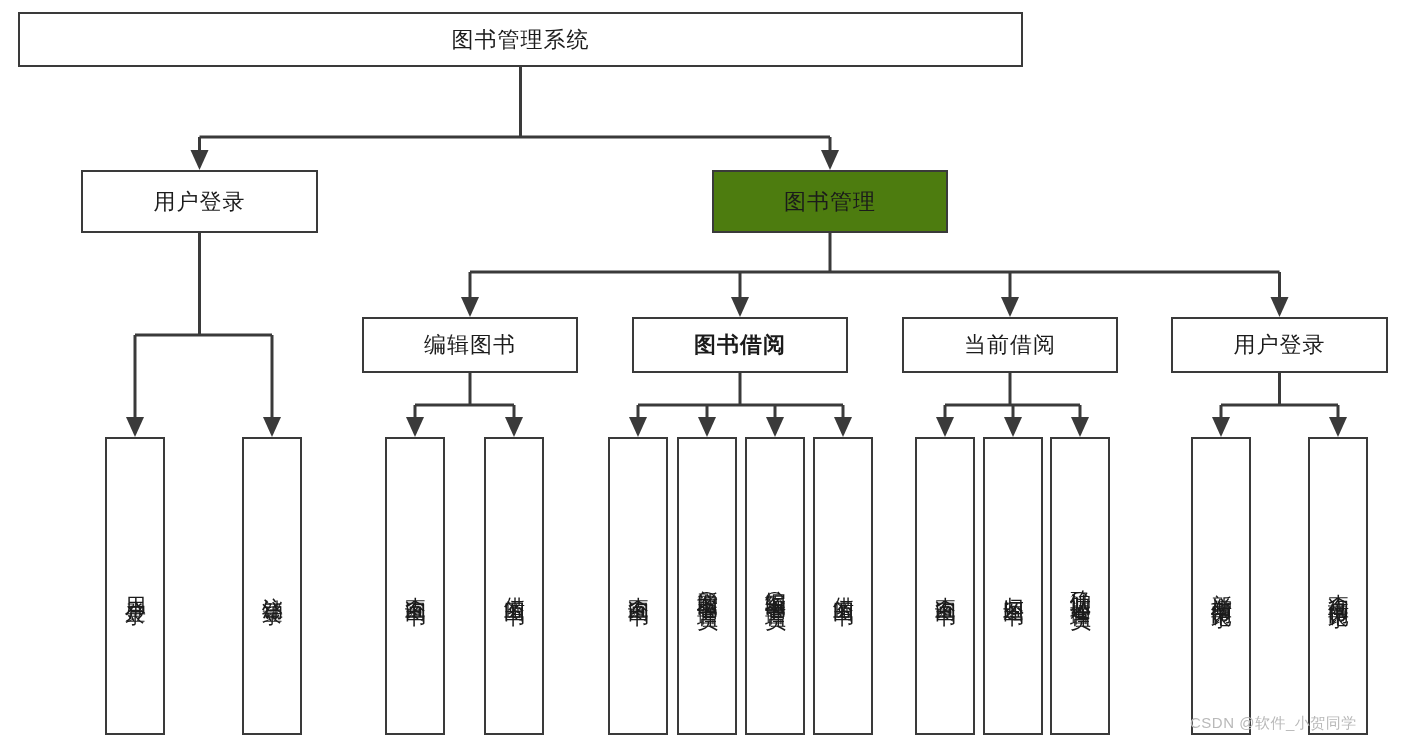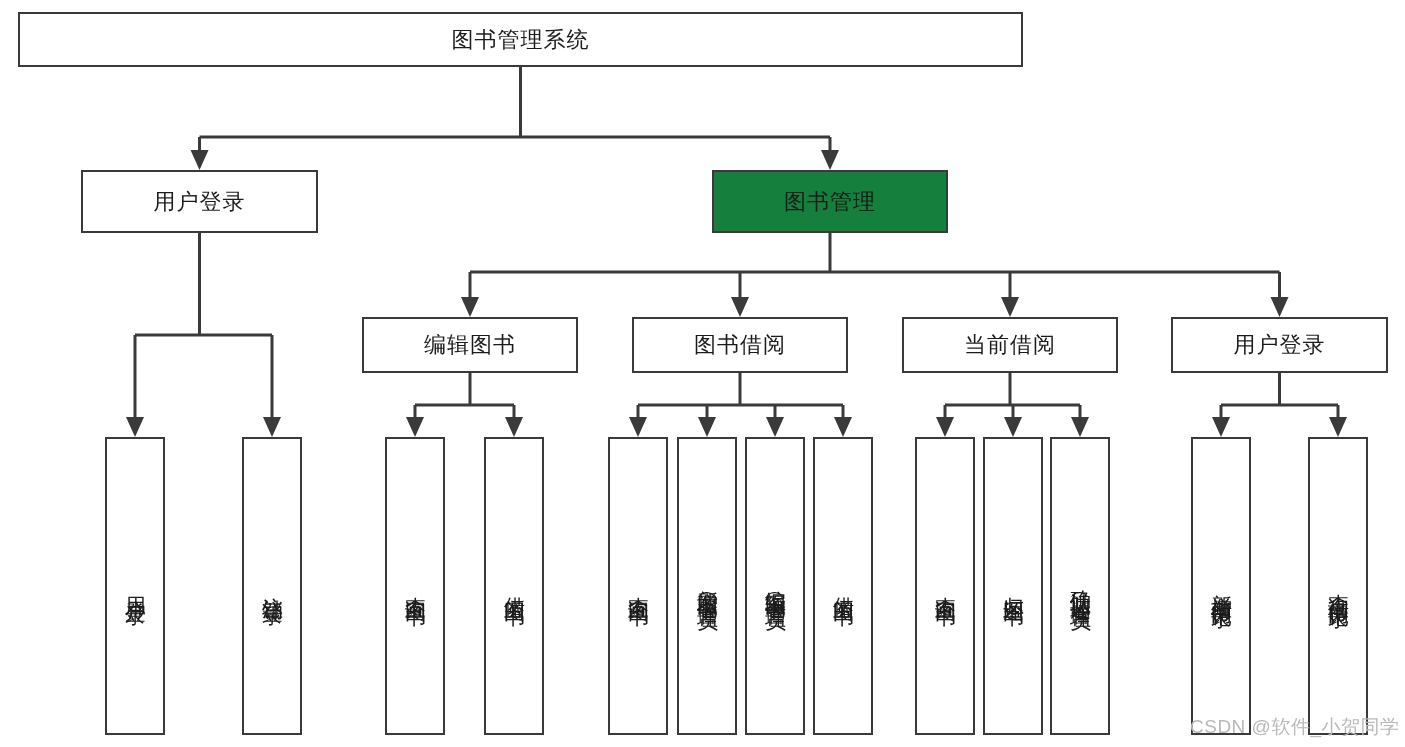--- a/index.html
+++ b/index.html
@@ -54,21 +54,21 @@
     text-orientation: upright;
     font-size: 21px;
     letter-spacing: 3px;
     max-height: 285px;
     text-align: center;
   }
   #watermark {
     position: absolute;
     z-index: 5;
     color: #b9b9b9;
-    font-size: 19px;
+    font-size: 15px;
     white-space: nowrap;
     letter-spacing: 0.5px;
     text-align: center;
   }
 </style>
 </head>
 <body>
 
 <div id="diagram-canvas">
   <svg id="edge-layer" viewBox="0 0 1405 747">
@@ -125,27 +125,27 @@
       <line x1="1338" y1="405" x2="1338" y2="417" stroke="#3a3a3a" stroke-width="3"></line>
       <polygon points="1329,417 1347,417 1338,437" fill="#3a3a3a"></polygon>
     </svg>
   <div id="node-layer">
       <div class="node horiz" style="left: 18px; top: 12px; width: 1005px; height: 55px; border-color: rgb(58, 58, 58); background: rgb(255, 255, 255);">
         <span class="node-label" style="color: rgb(27, 27, 27);">图书管理系统</span>
       </div>
       <div class="node horiz" style="left: 81px; top: 170px; width: 237px; height: 63px; border-color: rgb(58, 58, 58); background: rgb(255, 255, 255);">
         <span class="node-label" style="color: rgb(27, 27, 27);">用户登录</span>
       </div>
-      <div class="node horiz" style="left: 712px; top: 170px; width: 236px; height: 63px; border-color: rgb(58, 58, 58); background: #15803d;">
+      <div class="node horiz" style="left: 712px; top: 170px; width: 236px; height: 63px; border-color: rgb(58, 58, 58); background: #4d7c0f;">
         <span class="node-label" style="color: rgb(27, 27, 27);">图书管理</span>
       </div>
       <div class="node horiz" style="left: 362px; top: 317px; width: 216px; height: 56px; border-color: rgb(58, 58, 58); background: rgb(255, 255, 255);">
         <span class="node-label" style="color: rgb(27, 27, 27);">编辑图书</span>
       </div>
-      <div class="node horiz" style="left: 632px; top: 317px; width: 216px; height: 56px; border-color: rgb(58, 58, 58); background: rgb(255, 255, 255);">
+      <div class="node horiz" style="left: 632px; top: 317px; width: 216px; height: 56px; border-color: rgb(58, 58, 58); background: rgb(255, 255, 255); font-weight: bold;">
         <span class="node-label" style="color: rgb(27, 27, 27);">图书借阅</span>
       </div>
       <div class="node horiz" style="left: 902px; top: 317px; width: 216px; height: 56px; border-color: rgb(58, 58, 58); background: rgb(255, 255, 255);">
         <span class="node-label" style="color: rgb(27, 27, 27);">当前借阅</span>
       </div>
       <div class="node horiz" style="left: 1171px; top: 317px; width: 217px; height: 56px; border-color: rgb(58, 58, 58); background: rgb(255, 255, 255);">
         <span class="node-label" style="color: rgb(27, 27, 27);">用户登录</span>
       </div>
       <div class="node vert" style="left: 105px; top: 437px; width: 60px; height: 298px; border-color: rgb(58, 58, 58); background: rgb(255, 255, 255);">
         <span class="node-label" style="color: rgb(27, 27, 27);">用户登录</span>

